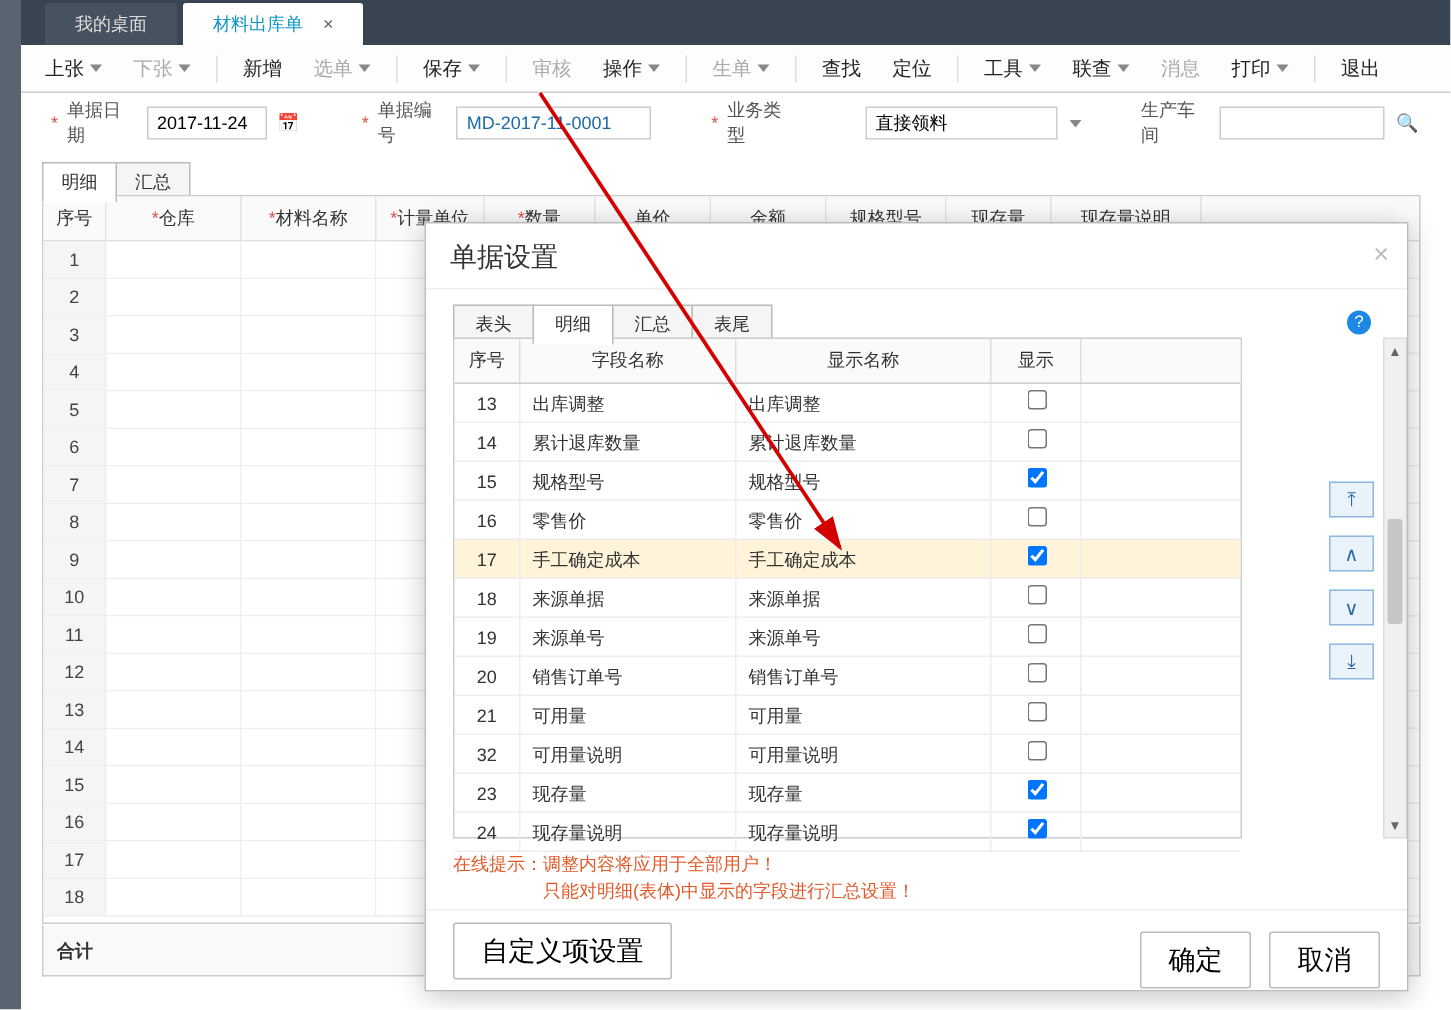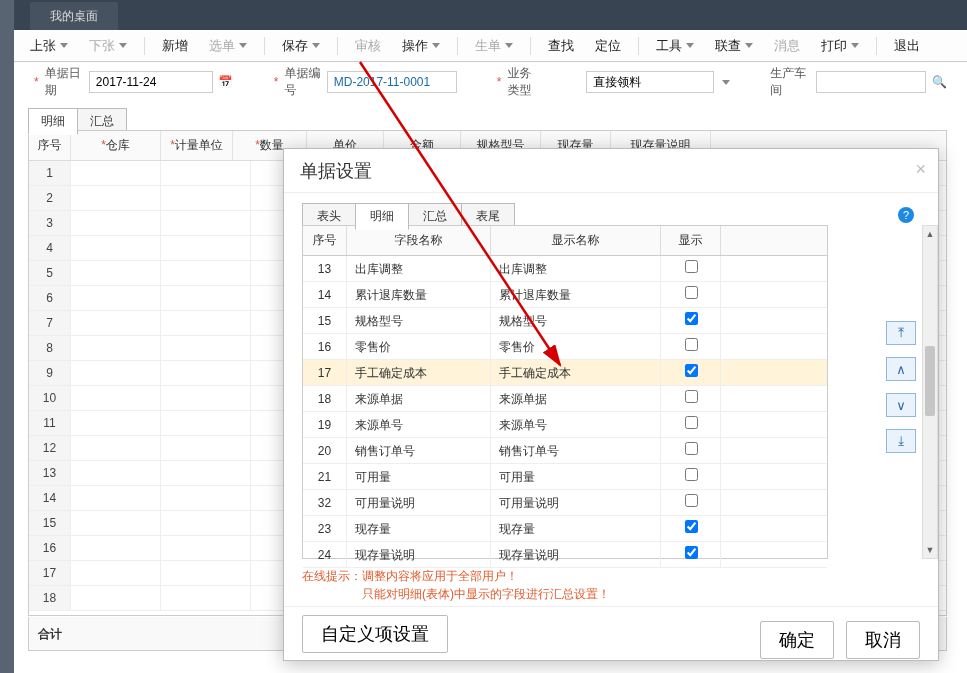--- a/index.html
+++ b/index.html
@@ -20,21 +20,21 @@
   .tbtn.disabled { color:#aaa; cursor:default; }
   .caret { width:0; height:0; border-left:4px solid transparent; border-right:4px solid transparent; border-top:5px solid #888; margin-left:2px; }
   .tdiv { width:1px; height:18px; background:#ddd; margin:0 4px; }
 
   
   .formrow { position:absolute; left:14px; top:62px; right:0; height:40px; display:flex; align-items:center; padding:0 20px; gap:40px; background:#fff; }
   .ff { display:flex; align-items:center; gap:6px; }
   .ff .req { color:#d9534f; }
   .ff label { color:#555; }
   .txt { border:1px solid #ccc; height:22px; padding:0 6px; font-size:12px; }
-  .dateinp { width:124px; }
+  .dateinp { width:80px; }
   .codeinp { width:130px; color:#1a6aa8; }
   .sel { width:128px;margin-left:40px; }
   .searchinp { width:110px; }
   .calicon, .srchicon { display:inline-flex; width:18px; height:18px; align-items:center; justify-content:center; color:#666; }
 
   
   .subtabs { position:absolute; left:28px; top:108px; display:flex; }
   .subtab { border:1px solid #bbb; background:#f5f5f5; padding:4px 12px; font-size:12px; margin-right:-1px; }
   .subtab.active { background:#fff; border-bottom:1px solid #fff; position:relative; z-index:2; }
 
@@ -95,20 +95,24 @@
 </style>
 </head>
 <body>
 
 <div class="vstripe"></div>
 
 <div class="tabsbar">
   <div class="apptab">
     <span>我的桌面</span>
   </div>
+  <div class="apptab active">
+    <span>材料出库单</span>
+    <span class="close">×</span>
+  </div>
 </div>
 
 <div class="toolbar">
   <div class="tbtn">
       <span>上张</span>
       <span class="caret"></span>
     </div>
   <div class="tbtn disabled">
       <span>下张</span>
       <span class="caret"></span>
@@ -195,20 +199,21 @@
 
 <div class="subtabs">
   <div class="subtab active">明细</div>
   <div class="subtab">汇总</div>
 </div>
 
 <div class="gridwrap">
   <div class="gridhead">
     <div class="gh gw-seq">序号</div>
     <div class="gh gw-wh"><span class="req">*</span><span>仓库</span></div>
+    <div class="gh gw-name"><span class="req">*</span><span>材料名称</span></div>
     <div class="gh gw-unit"><span class="req">*</span><span>计量单位</span></div>
     <div class="gh gw-qty"><span class="req">*</span><span>数量</span></div>
     <div class="gh gw-price"><span>单价</span></div>
     <div class="gh gw-amt"><span>金额</span></div>
     <div class="gh gw-spec"><span>规格型号</span></div>
     <div class="gh gw-stock"><span>现存量</span></div>
     <div class="gh gw-stockdesc"><span>现存量说明</span></div>
   </div>
   <div class="gridbody" id="gridbody">
       <div class="grow">

